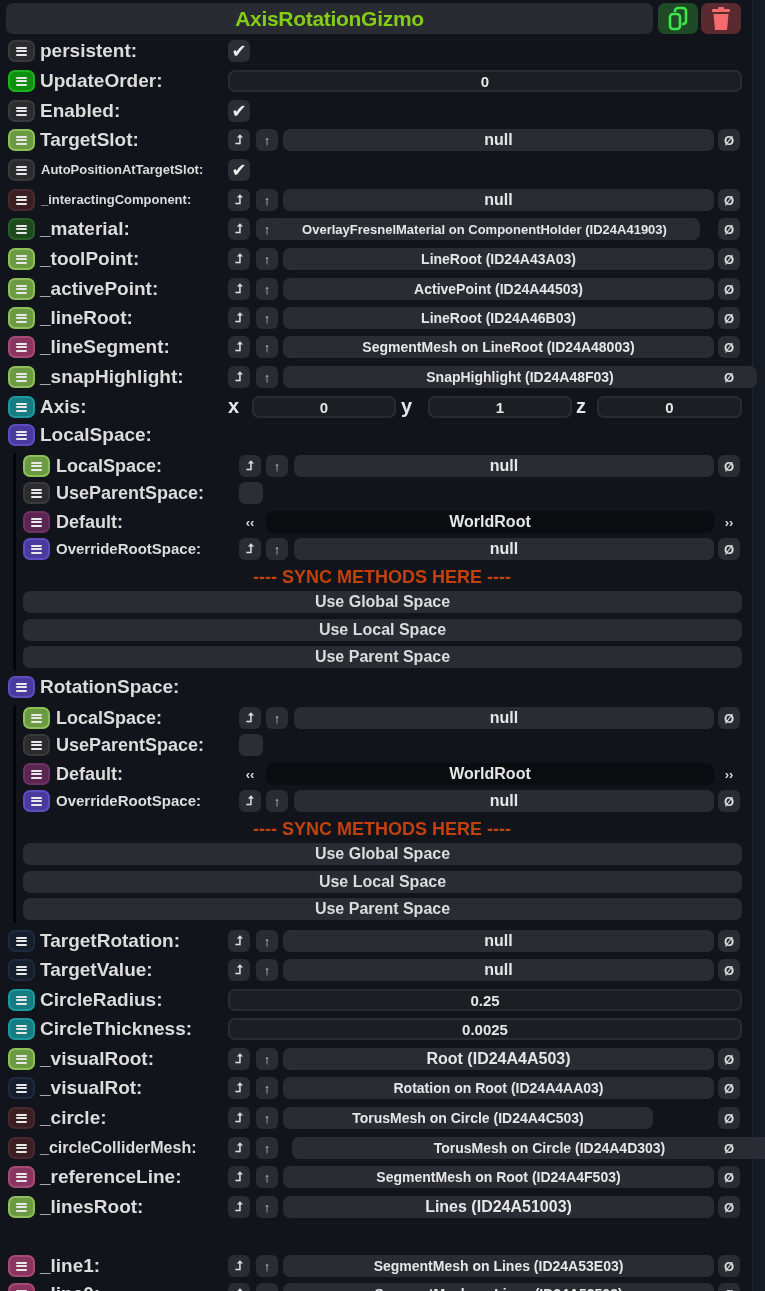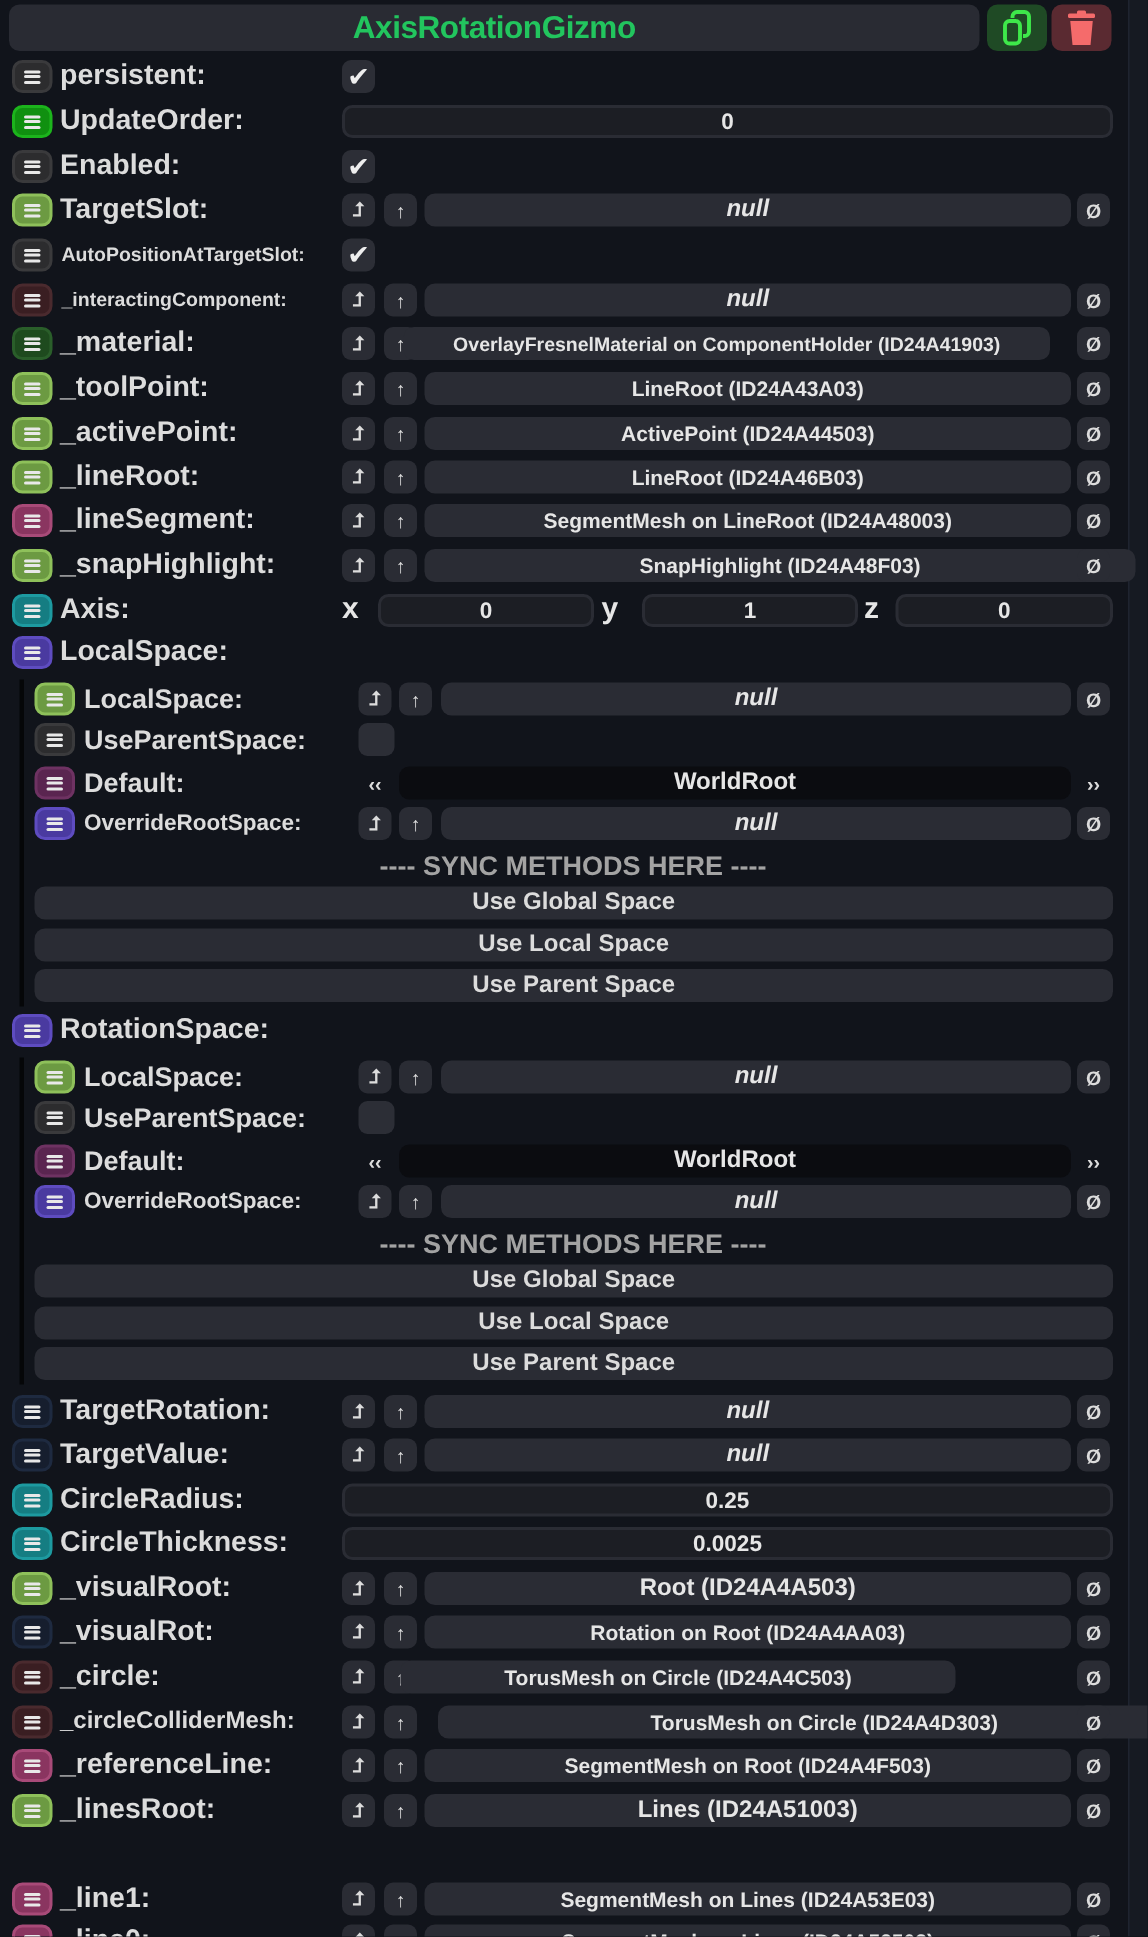--- a/index.html
+++ b/index.html
@@ -6,21 +6,21 @@
   body {
     width:765px; height:1291px; overflow:hidden;
     background:#11141b;
     font-family:"Liberation Sans", "DejaVu Sans", sans-serif;
     color:#e6e6e6;
     position:relative;
   }
   .scroll-edge { position:absolute; left:752px; top:0; width:13px; height:1291px; background:#161a22; border-left:1px solid #1f2430; }
   .header { position:absolute; left:6px; top:3px; width:647px; height:31px; background:#292b33; border-radius:7px;
             display:flex; align-items:center; justify-content:center; }
-  .header .title { color:#22c55e; font-weight:bold; font-size:21px; letter-spacing:-0.3px; }
+  .header .title { color:#84cc16; font-weight:bold; font-size:21px; letter-spacing:-0.3px; }
   .hbtn { position:absolute; top:3px; width:40px; height:31px; border-radius:7px; display:flex; align-items:center; justify-content:center; }
   .dup { left:658px; background:#1f4a25; }
   .del { left:701px; background:#5a2a31; }
 
   .row { position:absolute; left:0; height:26px; width:752px; }
   .handle { position:absolute; top:2px; width:27px; height:22px; border-radius:7px; display:flex; align-items:center; justify-content:center; box-sizing:border-box; }
   .handle .bars { width:11px; height:9px; display:flex; flex-direction:column; justify-content:space-between; }
   .handle .bars i { display:block; height:2px; background:#e8e8e8; border-radius:1px; }
   .h-gray { background:#2c2c2e; border:2px solid #3a3a3c; }
   .h-green { background:#109010; border:2px solid #1cb41c; }
@@ -35,28 +35,28 @@
 
   .label { position:absolute; top:0; height:26px; line-height:26px; font-weight:bold; color:#dcdcdc; white-space:nowrap; }
   .lbl-lg { font-size:19px; }
   .lbl-md { font-size:18px; }
   .lbl-sm { font-size:13px; }
   .lbl-xs { font-size:16px; }
 
   .check { position:absolute; top:2px; width:22px; height:22px; background:#2c2e36; border-radius:6px; display:flex; align-items:center; justify-content:center; }
   .field { position:absolute; top:2px; height:22px; background:#2a2c34; border-radius:7px; display:flex; align-items:center; justify-content:center;
            font-size:14px; font-weight:bold; color:#e6e6e6; white-space:nowrap; overflow:hidden; }
-  .field.italic { font-style:italic; font-size:16px; }
+  .field.italic { font-size:16px; }
   .numfield { position:absolute; top:2px; height:22px; background:#1c1e24; border:2px solid #2a2c34; box-sizing:border-box; border-radius:7px;
               display:flex; align-items:center; justify-content:center; font-size:15px; font-weight:bold; color:#e6e6e6; }
   .sbtn { position:absolute; top:2px; width:22px; height:22px; background:#2a2c34; border-radius:6px; display:flex; align-items:center; justify-content:center;
           font-size:13px; color:#dcdcdc; font-weight:bold; }
   .axlbl { position:absolute; top:0; height:26px; line-height:24px; font-size:20px; font-weight:bold; color:#e6e6e6; }
   .enum { position:absolute; top:2px; height:22px; background:#0b0c10; border-radius:7px; display:flex; align-items:center; justify-content:center; font-size:16px; font-weight:bold; color:#e6e6e6; }
-  .sync-title { position:absolute; left:22px; width:720px; text-align:center; font-size:18px; font-weight:bold; color:#a3a3a3; height:24px; line-height:24px; }
+  .sync-title { position:absolute; left:22px; width:720px; text-align:center; font-size:18px; font-weight:bold; color:#c2410c; height:24px; line-height:24px; }
   .actbtn { position:absolute; left:23px; width:719px; height:22px; background:#2a2c34; border-radius:7px; display:flex; align-items:center; justify-content:center; font-size:16px; font-weight:bold; color:#dcdcdc; }
   .vline { position:absolute; left:13px; width:3px; background:#050608; }
 </style>
 </head>
 <body>
 
 <div class="scroll-edge"></div>
 
 <div class="header">
   <span class="title">AxisRotationGizmo</span>
@@ -600,21 +600,21 @@
         <i></i>
       </div>
     </div>
   <span class="label lbl-lg" style="left:40px">_circle:</span>
   <div class="sbtn" style="left:228px">
       <span>⮥</span>
     </div>
   <div class="sbtn" style="left:256px">
       <span>↑</span>
     </div>
-  <div class="field" style="left:267px;width:370px">TorusMesh on Circle (ID24A4C503)</div>
+  <div class="field" style="left:283px;width:370px">TorusMesh on Circle (ID24A4C503)</div>
   <div class="sbtn" style="left:718px">
       <span>Ø</span>
     </div>
 </div>
 
 <div class="row" style="top:1135px">
   <div class="handle h-maroon" style="left:8px">
       <div class="bars">
         <i></i>
         <i></i>

